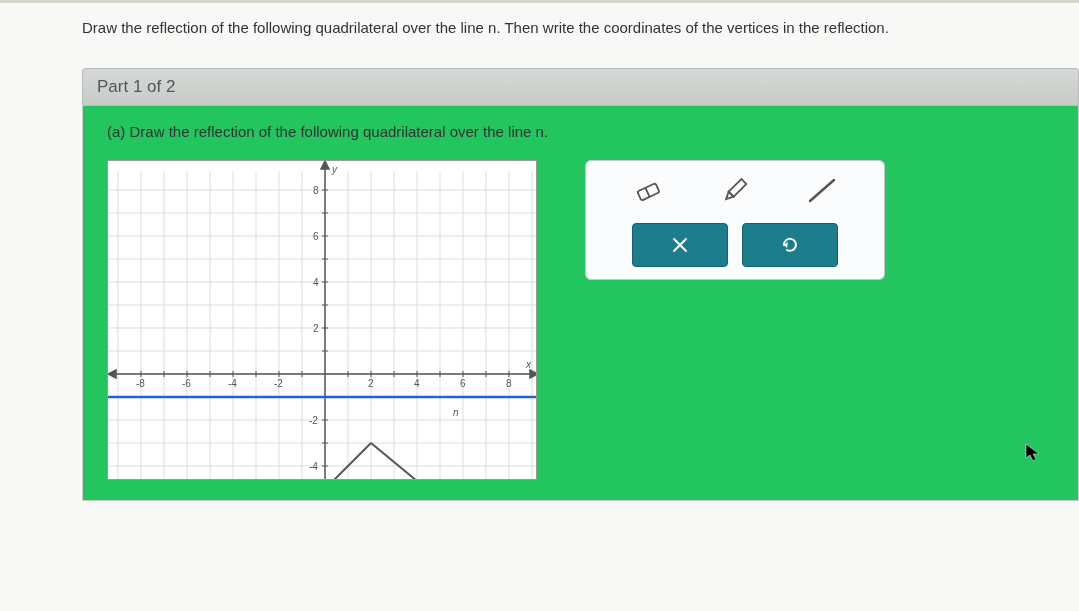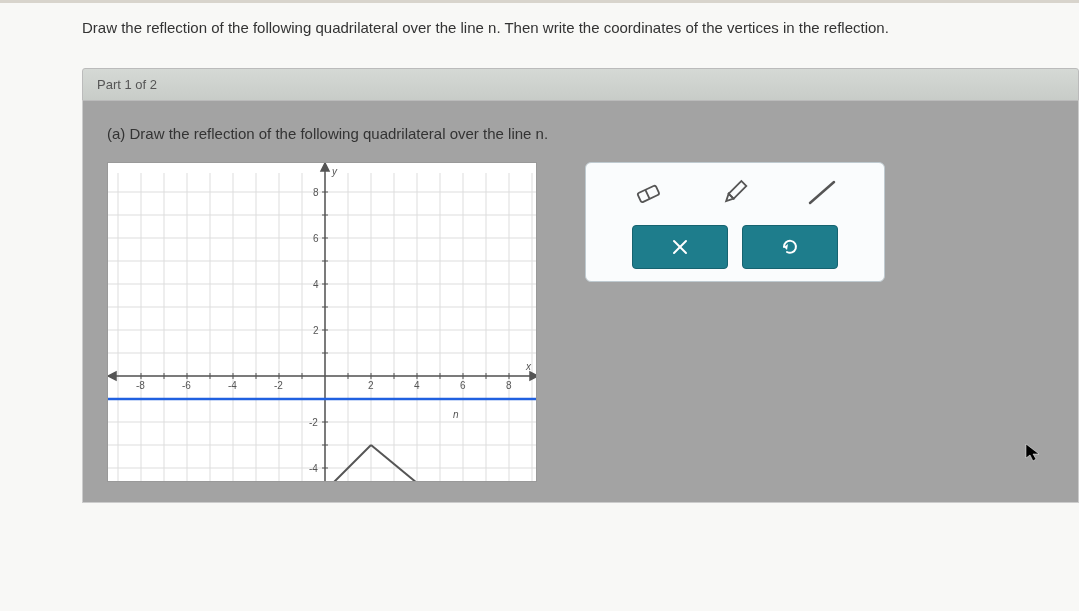--- a/index.html
+++ b/index.html
@@ -23,30 +23,30 @@
       color: #333;
       line-height: 1.5;
       margin-bottom: 28px;
       max-width: 980px;
     }
     .part-header {
       background: linear-gradient(to bottom, #d5d9d5, #c8ccc8);
       border: 1px solid #bbb;
       border-radius: 3px 3px 0 0;
       padding: 8px 14px;
-      font-size: 13px;
+      font-size: 17px;
       color: #555;
       margin-bottom: 0;
       width: 100%;
     }
     .part-body {
-      background: #a3a3a3;
+      background: #22c55e;
       border: 1px solid #ccc;
       border-top: none;
-      padding: 24px 24px 20px 24px;
+      padding: 17px 24px 20px 24px;
       position: relative;
     }
     .sub-text {
       font-size: 15px;
       color: #333;
       margin-bottom: 20px;
     }
     .graph-and-tools {
       display: flex;
       gap: 48px;

